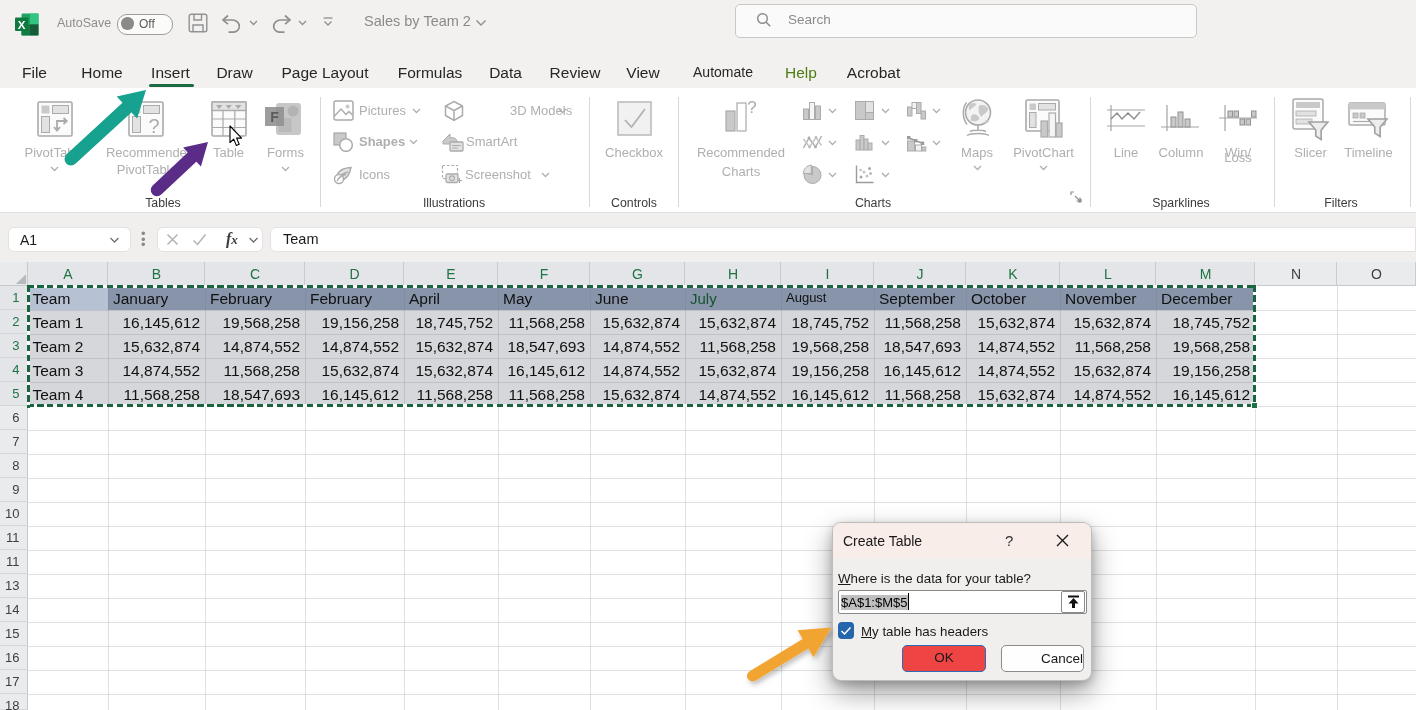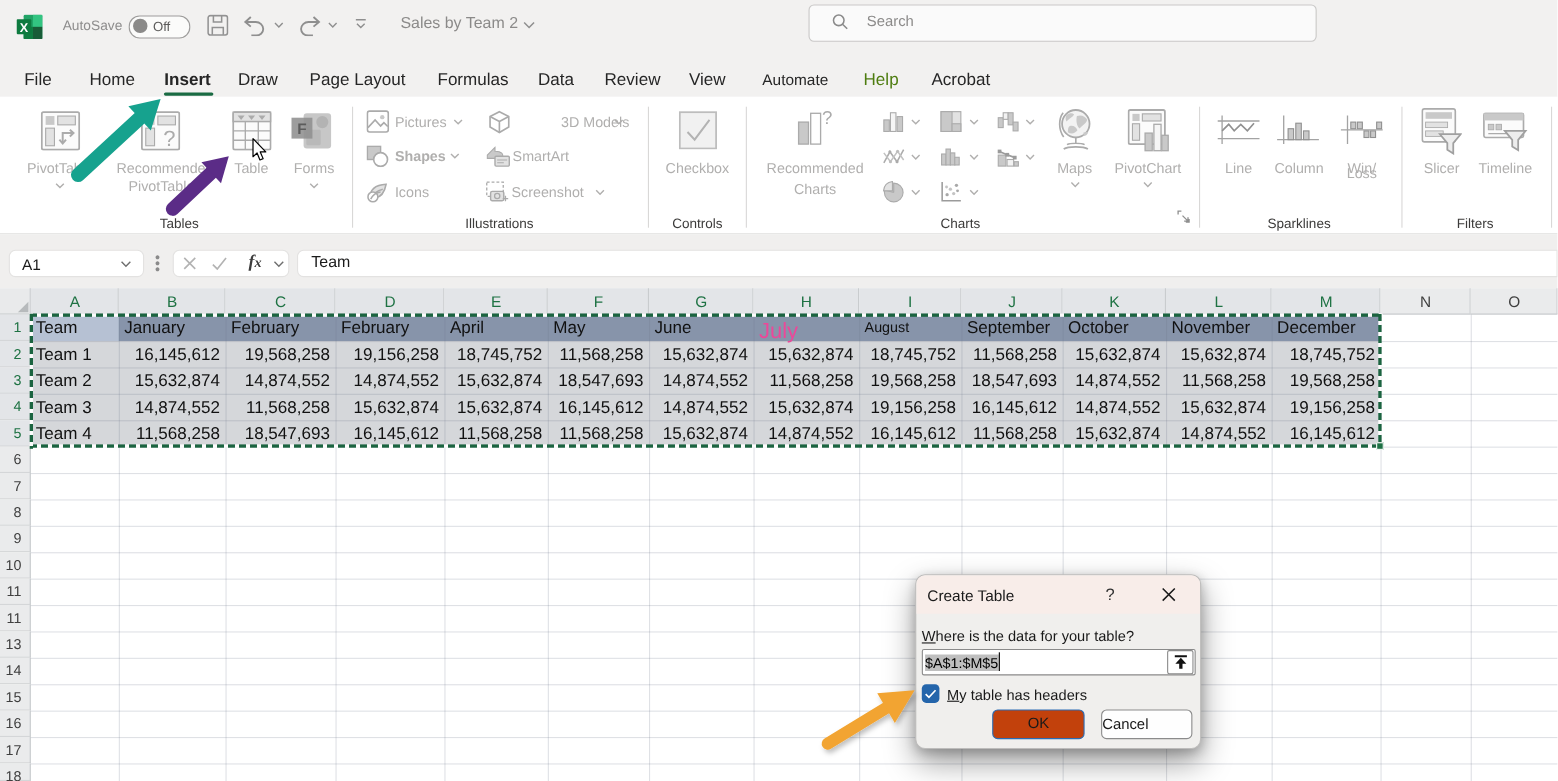--- a/index.html
+++ b/index.html
@@ -49,21 +49,21 @@
     <path d="M1.5 1.5 L6 6 L10.5 1.5"></path>
   </svg>
 <div class="a" style="left:735px;top:4px;width:460px;height:32px;background:#fafafa;border:1px solid #c9c8c7;border-radius:5px;"></div>
 <svg class="a" style="left:756px;top:12px" width="16" height="16" viewBox="0 0 16 16" fill="none" stroke="#8a8a8a" stroke-width="1.4">
     <circle cx="6.5" cy="6.5" r="4.8"></circle>
     <path d="M10.2 10.2 L14.2 14.2"></path>
   </svg>
 <div class="tx" style="left:788px;top:12px;font-size:13.5px;color:#8c8b8a;">Search</div>
 <div class="tx" style="left:34.5px;top:64px;transform:translateX(-50%);font-size:15.5px;font-weight:normal;color:#262626;">File</div>
 <div class="tx" style="left:102px;top:64px;transform:translateX(-50%);font-size:15.5px;font-weight:normal;color:#262626;">Home</div>
-<div class="tx" style="left:170.5px;top:64px;transform:translateX(-50%);font-size:15.5px;font-weight:bold;color:#262626;">Insert</div>
+<div class="tx" style="left:170.5px;top:64px;transform:translateX(-50%);font-size:15.5px;font-weight:normal;color:#262626;">Insert</div>
 <div class="tx" style="left:234.5px;top:64px;transform:translateX(-50%);font-size:15.5px;font-weight:normal;color:#262626;">Draw</div>
 <div class="tx" style="left:325px;top:64px;transform:translateX(-50%);font-size:15.5px;font-weight:normal;color:#262626;">Page Layout</div>
 <div class="tx" style="left:430px;top:64px;transform:translateX(-50%);font-size:15.5px;font-weight:normal;color:#262626;">Formulas</div>
 <div class="tx" style="left:505.5px;top:64px;transform:translateX(-50%);font-size:15.5px;font-weight:normal;color:#262626;">Data</div>
 <div class="tx" style="left:575px;top:64px;transform:translateX(-50%);font-size:15.5px;font-weight:normal;color:#262626;">Review</div>
 <div class="tx" style="left:643px;top:64px;transform:translateX(-50%);font-size:15.5px;font-weight:normal;color:#262626;">View</div>
 <div class="tx" style="left:723px;top:64px;transform:translateX(-50%);font-size:14px;font-weight:normal;color:#262626;">Automate</div>
 <div class="tx" style="left:801px;top:64px;transform:translateX(-50%);font-size:15.5px;font-weight:normal;color:#4d7c0f;">Help</div>
 <div class="tx" style="left:873.5px;top:64px;transform:translateX(-50%);font-size:15.5px;font-weight:normal;color:#262626;">Acrobat</div>
 <div class="a" style="left:148.5px;top:84px;width:45px;height:3px;border-radius:2px;background:#1a6b43;"></div>
@@ -457,21 +457,21 @@
 <div class="a" style="left:28px;top:646.0px;width:1388px;height:1px;background:rgba(110,120,135,0.22);"></div>
 <div class="a" style="left:28px;top:670.0px;width:1388px;height:1px;background:rgba(110,120,135,0.22);"></div>
 <div class="a" style="left:28px;top:694.0px;width:1388px;height:1px;background:rgba(110,120,135,0.22);"></div>
 <div class="tx" style="left:32.5px;top:289.5px;font-size:15.5px;color:#111;">Team</div>
 <div class="tx" style="left:113px;top:289.5px;font-size:15.5px;color:#111;">January</div>
 <div class="tx" style="left:210px;top:289.5px;font-size:15.5px;color:#111;">February</div>
 <div class="tx" style="left:310px;top:289.5px;font-size:15.5px;color:#111;">February</div>
 <div class="tx" style="left:409px;top:289.5px;font-size:15.5px;color:#111;">April</div>
 <div class="tx" style="left:503px;top:289.5px;font-size:15.5px;color:#111;">May</div>
 <div class="tx" style="left:595px;top:289.5px;font-size:15.5px;color:#111;">June</div>
-<div class="tx" style="left:690px;top:289.5px;font-size:20px;color:#ec4899;text-align:center;">July</div>
+<div class="tx" style="left:690px;top:289.5px;font-size:15px;color:#14532d;text-align:center;">July</div>
 <div class="tx" style="left:786px;top:289.5px;font-size:13px;color:#111;">August</div>
 <div class="tx" style="left:879px;top:289.5px;font-size:15.5px;color:#111;">September</div>
 <div class="tx" style="left:971px;top:289.5px;font-size:15.5px;color:#111;">October</div>
 <div class="tx" style="left:1065px;top:289.5px;font-size:15.5px;color:#111;">November</div>
 <div class="tx" style="left:1161px;top:289.5px;font-size:15.5px;color:#111;">December</div>
 <div class="tx" style="left:32.5px;top:313.5px;font-size:15.5px;color:#111;">Team 1</div>
 <div class="tx" style="left:200.0px;top:313.5px;transform:translateX(-100%);font-size:15.5px;color:#111;">16,145,612</div>
 <div class="tx" style="left:300.0px;top:313.5px;transform:translateX(-100%);font-size:15.5px;color:#111;">19,568,258</div>
 <div class="tx" style="left:399.0px;top:313.5px;transform:translateX(-100%);font-size:15.5px;color:#111;">19,156,258</div>
 <div class="tx" style="left:493.0px;top:313.5px;transform:translateX(-100%);font-size:15.5px;color:#111;">18,745,752</div>
@@ -542,22 +542,22 @@
 <div style="position:absolute;left:228px;top:68.7px;width:23.5px;height:21.8px;background:#fff;border:1px solid #8a8a8a;border-radius:2px;box-sizing:border-box;"></div>
 <svg class="a" style="left:233.5px;top:72.5px" width="13" height="14" viewBox="0 0 13 14">
       <path d="M1 1.5 H12" stroke="#111" stroke-width="1.8"></path>
       <path d="M6.5 3 L11.5 8.5 H8 V13 H5 V8.5 H1.5 Z" fill="#111"></path>
     </svg>
 <div style="position:absolute;left:4.5px;top:99.7px;width:16.5px;height:16.5px;background:#2465ab;border-radius:4px;"></div>
 <svg class="a" style="left:7px;top:103px" width="12" height="10" viewBox="0 0 12 10" fill="none" stroke="#fff" stroke-width="1.5">
       <path d="M1.5 5 L4.5 8 L10.5 1.5"></path>
     </svg>
 <div class="tx" style="left:28px;top:101.5px;font-size:13.3px;color:#191919;"><span style="text-decoration:underline;">M</span>y table has headers</div>
-<div style="position:absolute;left:69px;top:122.2px;width:84px;height:27px;background:#c2410c;border:1.8px solid #2a6cb5;border-radius:5px;box-sizing:border-box;text-align:center;line-height:24px;font-size:13.5px;color:#191919;">OK</div>
-<div style="position:absolute;left:168px;top:122.2px;width:83px;height:27px;background:#fefefe;border:1px solid #8b8b8b;border-radius:5px;box-sizing:border-box;text-align:left;line-height:25px;font-size:13.5px;color:#191919;">Cancel</div>
+<div style="position:absolute;left:69px;top:122.2px;width:84px;height:27px;background:#ef4444;border:1.8px solid #2a6cb5;border-radius:5px;box-sizing:border-box;text-align:center;line-height:24px;font-size:13.5px;color:#191919;">OK</div>
+<div style="position:absolute;left:168px;top:122.2px;width:83px;height:27px;background:#fefefe;border:1px solid #8b8b8b;border-radius:5px;box-sizing:border-box;text-align:right;line-height:25px;font-size:13.5px;color:#191919;">Cancel</div>
 </div>
 <svg class="a" style="left:0;top:0;z-index:50;pointer-events:none;" width="1416" height="710" viewBox="0 0 1416 710">
 <defs>
       <filter id="sh" x="-30%" y="-30%" width="160%" height="160%">
         <feDropShadow dx="2" dy="3" stdDeviation="2.5" flood-color="#000" flood-opacity="0.25"></feDropShadow>
       </filter>
     </defs>
 <g>
 <line x1="71" y1="159" x2="126.9" y2="107.6" stroke="#16a28e" stroke-width="13" stroke-linecap="round"></line>
 <polygon points="146,90 137.1,118.6 116.7,96.6" fill="#16a28e"></polygon>

